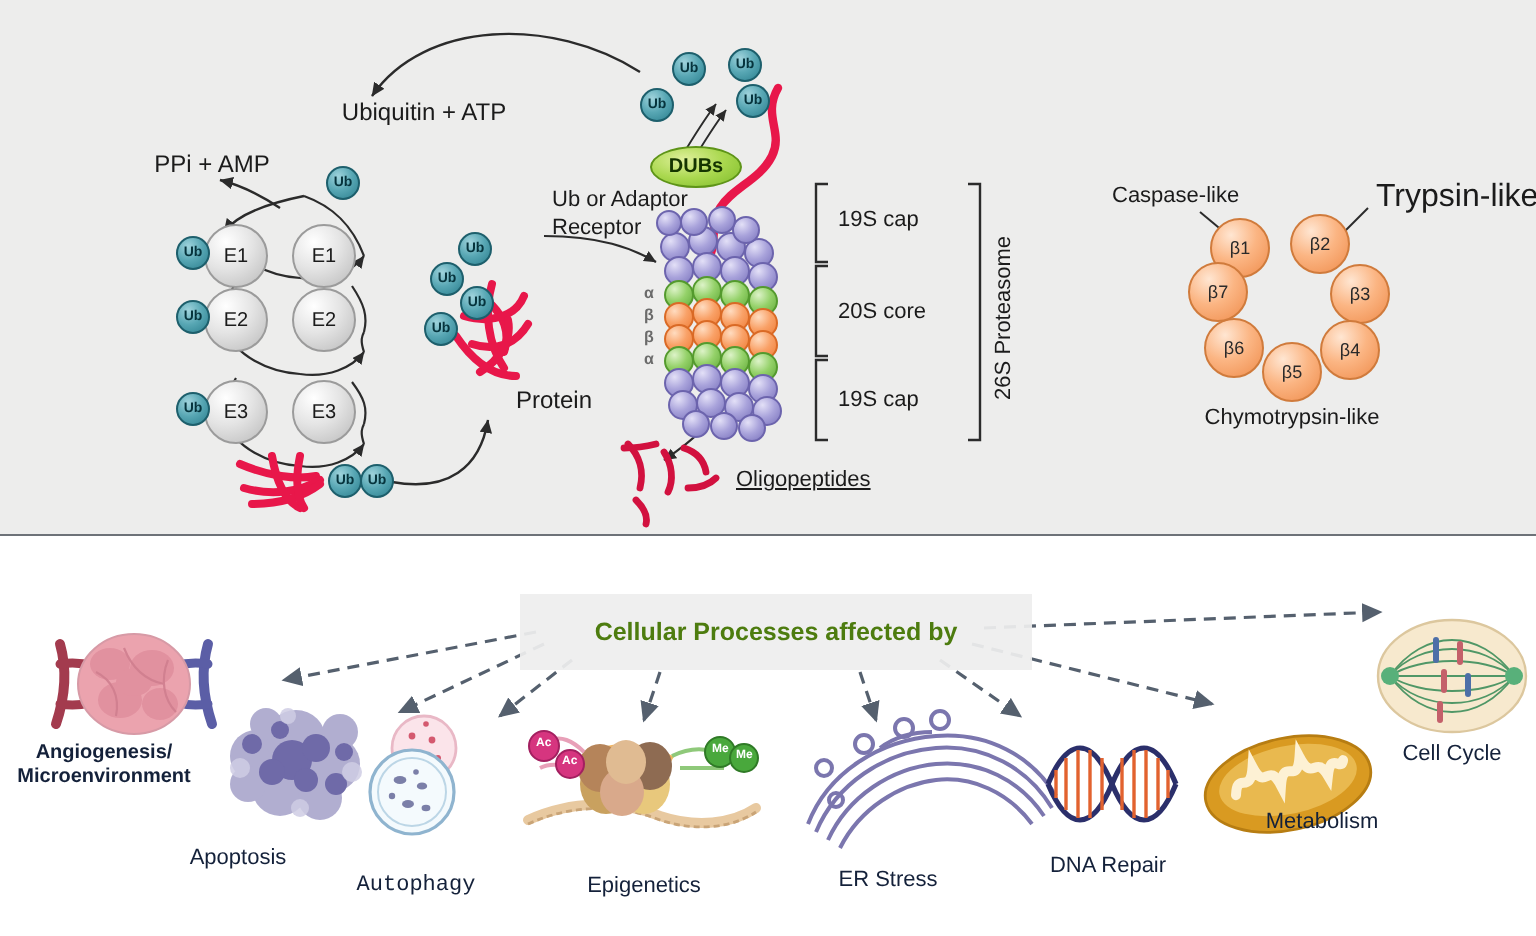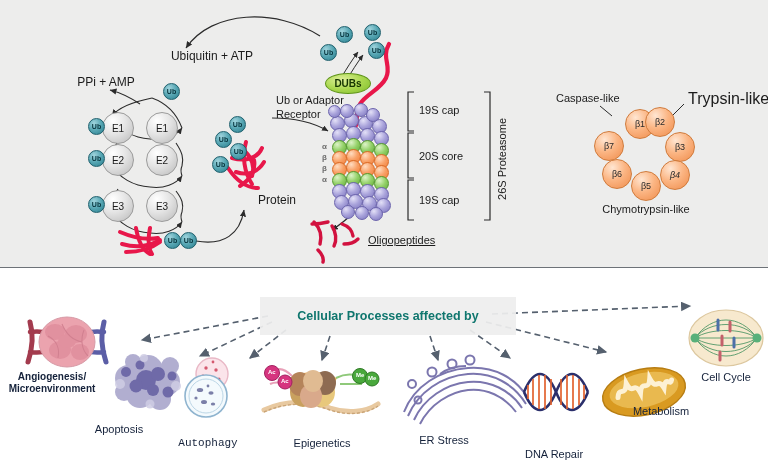--- a/index.html
+++ b/index.html
@@ -42,21 +42,21 @@
 
   
   .bead{position:absolute;border-radius:50%;box-sizing:border-box;}
   .bead.cap{background:radial-gradient(circle at 33% 27%,#e3e0f7 0%,#a9a3db 48%,#7b74bd 100%);border:1px solid #6c64ad;}
   .bead.al{background:radial-gradient(circle at 33% 27%,#ddf3c8 0%,#94d169 48%,#62ab3a 100%);border:1px solid #549a2e;}
   .bead.be{background:radial-gradient(circle at 33% 27%,#ffdcc0 0%,#f9a167 48%,#ef7c36 100%);border:1px solid #da6a26;}
 
   .ringlbl{position:absolute;color:#6b6b6b;font-size:8px;font-weight:bold;}
 
   #title-banner{position:absolute;background:rgba(238,238,238,.93);
-    color:#0f766e;font-weight:bold;text-align:left;line-height:1.3;
+    color:#4d7c0f;font-weight:bold;text-align:left;line-height:1.3;
     display:flex;flex-direction:column;align-items:center;justify-content:center;}
 
   .proc-lbl{position:absolute;color:#14213a;white-space:nowrap;text-align:center;
     transform:translateX(-50%);line-height:1.2;}
   .vert{position:absolute;writing-mode:vertical-rl;transform:rotate(180deg);}
 </style>
 </head>
 <body>
 
 <div id="stage">
@@ -231,24 +231,24 @@
   <div class="ringlbl" style="left:322px;top:164px;">β</div>
   <div class="ringlbl" style="left:322px;top:175px;">α</div>
 
   <div class="lbl" style="left:419px;top:104px;font-size:11px;">19S cap</div>
   <div class="lbl" style="left:419px;top:150px;font-size:11px;">20S core</div>
   <div class="lbl" style="left:419px;top:194px;font-size:11px;">19S cap</div>
   <div class="lbl vert" style="left:496px;top:118px;font-size:11px;">26S Proteasome</div>
 
   <div class="lbl" style="left:368px;top:234px;font-size:11px;text-decoration:underline;">Oligopeptides</div>
 
-  <div class="beta" style="left:625px;top:109px;">β1</div>
+  <div class="beta" style="left:605px;top:109px;">β1</div>
   <div class="beta" style="left:645px;top:107px;">β2</div>
   <div class="beta" style="left:665px;top:132px;">β3</div>
-  <div class="beta" style="left:660px;top:160px;font-style:italic;">β4</div>
+  <div class="beta" style="left:660px;top:160px;">β4</div>
   <div class="beta" style="left:631px;top:171px;">β5</div>
   <div class="beta" style="left:602px;top:159px;">β6</div>
   <div class="beta" style="left:594px;top:131px;">β7</div>
 
   <div class="lbl" style="left:556px;top:92px;font-size:11px;">Caspase-like</div>
   <div class="lbl" style="left:664px;top:90px;font-size:16px;margin-left:24px;">Trypsin-like</div>
   <div class="lbl ctr" style="left:646px;top:203px;font-size:11px;">Chymotrypsin-like</div>
 
   <svg class="svgfull" viewBox="0 0 768 468">
 
@@ -429,17 +429,17 @@
   </div>
 
   <div class="proc-lbl" style="left:52px;top:371px;font-size:10px;font-weight:bold;">
     <div>Angiogenesis/</div>
     <div>Microenvironment</div>
   </div>
   <div class="proc-lbl" style="left:119px;top:423px;font-size:11px;">Apoptosis</div>
   <div class="proc-lbl" style="left:208px;top:437px;font-size:11px;font-family:Liberation Mono, monospace;">Autophagy</div>
   <div class="proc-lbl" style="left:322px;top:437px;font-size:11px;">Epigenetics</div>
   <div class="proc-lbl" style="left:444px;top:434px;font-size:11px;">ER Stress</div>
-  <div class="proc-lbl" style="left:554px;top:448px;font-size:11px;">DNA Repair</div>
+  <div class="proc-lbl" style="left:554px;top:427px;font-size:11px;">DNA Repair</div>
   <div class="proc-lbl" style="left:661px;top:405px;font-size:11px;">Metabolism</div>
   <div class="proc-lbl" style="left:726px;top:371px;font-size:11px;">Cell Cycle</div>
 
 </div>
 
 </body></html>

